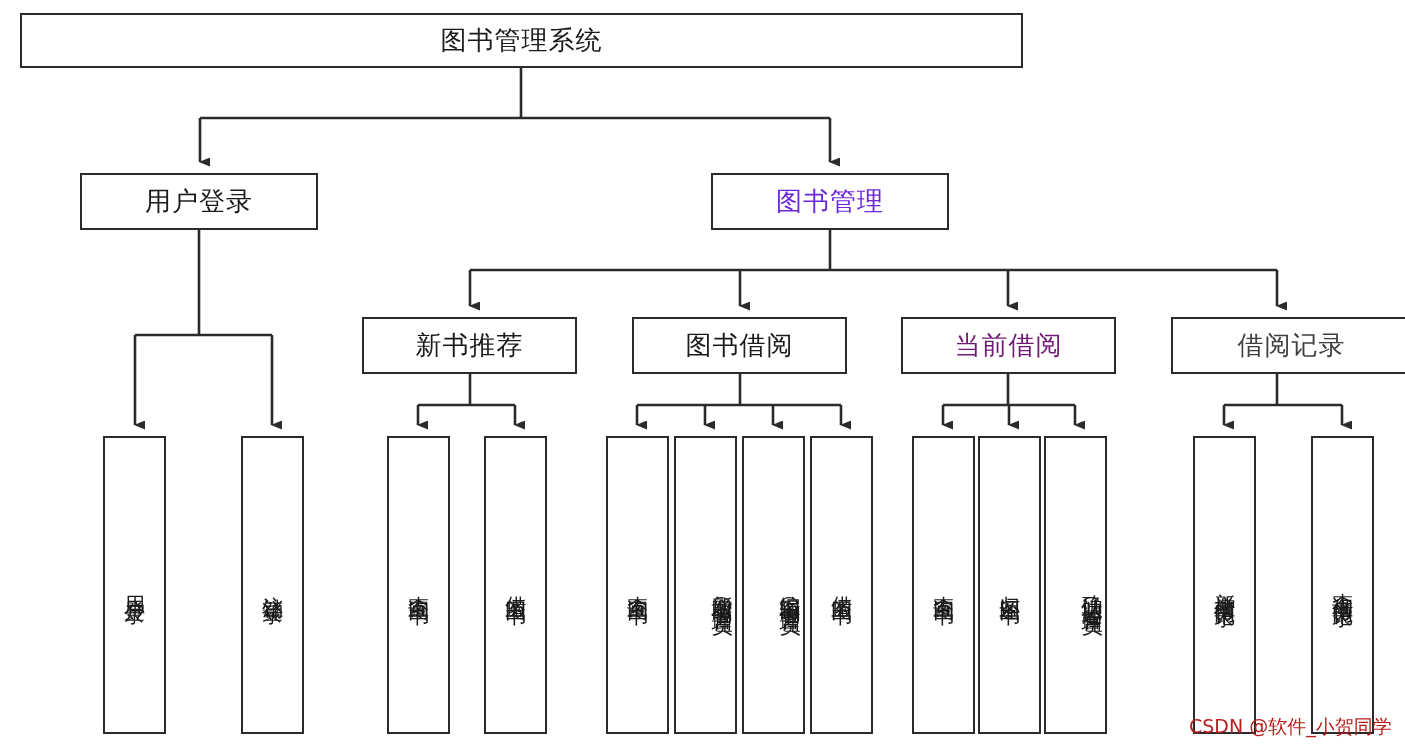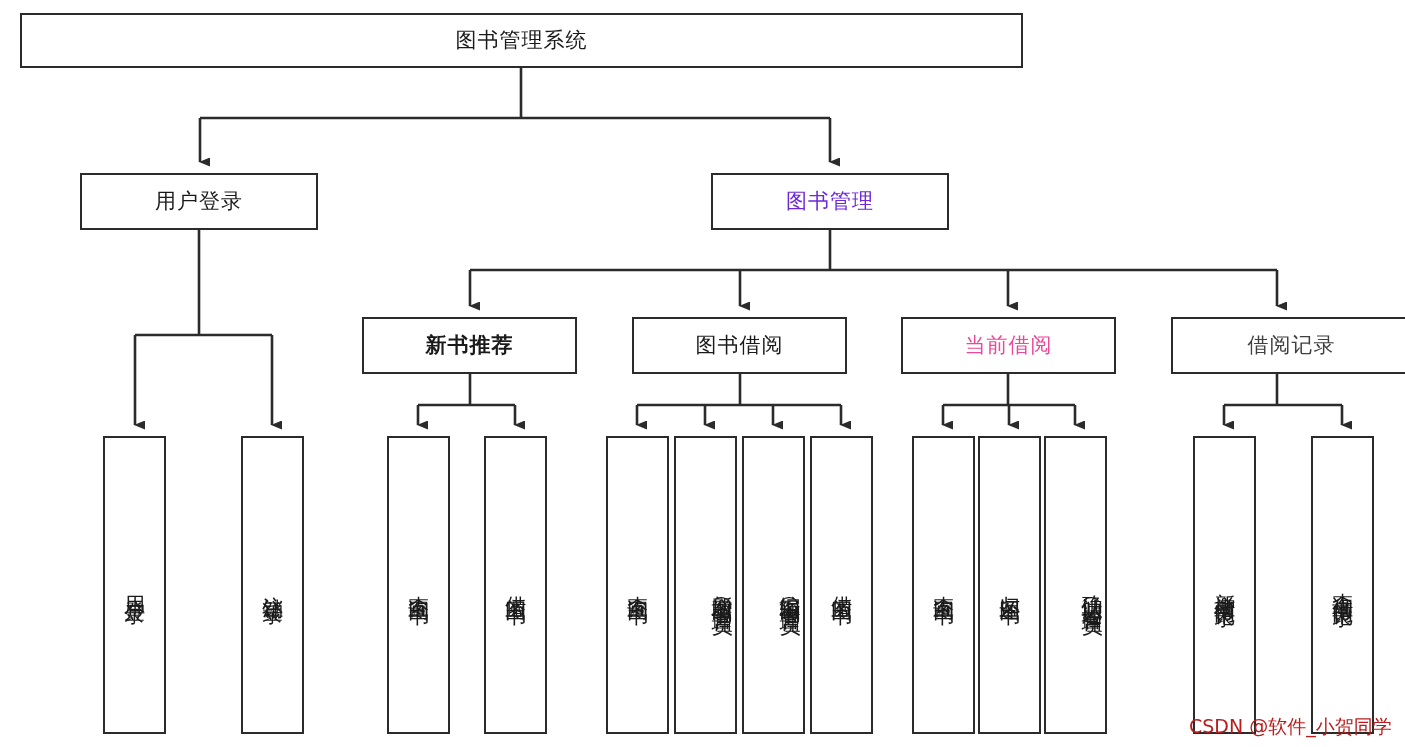--- a/index.html
+++ b/index.html
@@ -24,21 +24,21 @@
     position: absolute;
     box-sizing: border-box;
     background: #ffffff;
     border: 2px solid #2b2b2b;
     display: flex;
     align-items: center;
     justify-content: center;
     color: #1a1a1a;
   }
   .node.horiz {
-    font-size: 21px;
+    font-size: 26px;
     letter-spacing: 1px;
     line-height: 1.2;
   }
   .node.vert {
     writing-mode: vertical-rl;
     text-orientation: upright;
     font-size: 21px;
     line-height: 1.25;
     letter-spacing: 3px;
     padding-top: 12px;
@@ -131,27 +131,27 @@
     <span>图书管理系统</span>
   </div>
 
   <div class="node horiz" style="left: 80px; top: 173px; width: 238px; height: 57px; border-color: rgb(43, 43, 43); color: rgb(26, 26, 26);">
     <span>用户登录</span>
   </div>
   <div class="node horiz" style="left: 711px; top: 173px; width: 238px; height: 57px; border-color: rgb(43, 43, 43); color: #6d28d9;">
     <span>图书管理</span>
   </div>
 
-  <div class="node horiz" style="left: 362px; top: 317px; width: 215px; height: 57px; border-color: rgb(43, 43, 43); color: rgb(26, 26, 26); font-weight: bold;">
+  <div class="node horiz" style="left: 362px; top: 317px; width: 215px; height: 57px; border-color: rgb(43, 43, 43); color: rgb(26, 26, 26);">
     <span>新书推荐</span>
   </div>
   <div class="node horiz" style="left: 632px; top: 317px; width: 215px; height: 57px; border-color: rgb(43, 43, 43); color: rgb(26, 26, 26); align-items: center;">
     <span>图书借阅</span>
   </div>
-  <div class="node horiz" style="left: 901px; top: 317px; width: 215px; height: 57px; border-color: rgb(43, 43, 43); color: #ec4899;">
+  <div class="node horiz" style="left: 901px; top: 317px; width: 215px; height: 57px; border-color: rgb(43, 43, 43); color: #701a75;">
     <span>当前借阅</span>
   </div>
   <div class="node horiz" style="left: 1171px; top: 317px; width: 241px; height: 57px; border-color: rgb(43, 43, 43); color: #404040;">
     <span>借阅记录</span>
   </div>
 
   <div class="node vert centered" style="left: 103px; top: 436px; width: 63px; height: 298px; border-color: rgb(43, 43, 43); color: rgb(26, 26, 26);">
     <span>用户登录</span>
   </div>
   <div class="node vert centered" style="left: 241px; top: 436px; width: 63px; height: 298px; border-color: rgb(43, 43, 43); color: rgb(26, 26, 26);">

